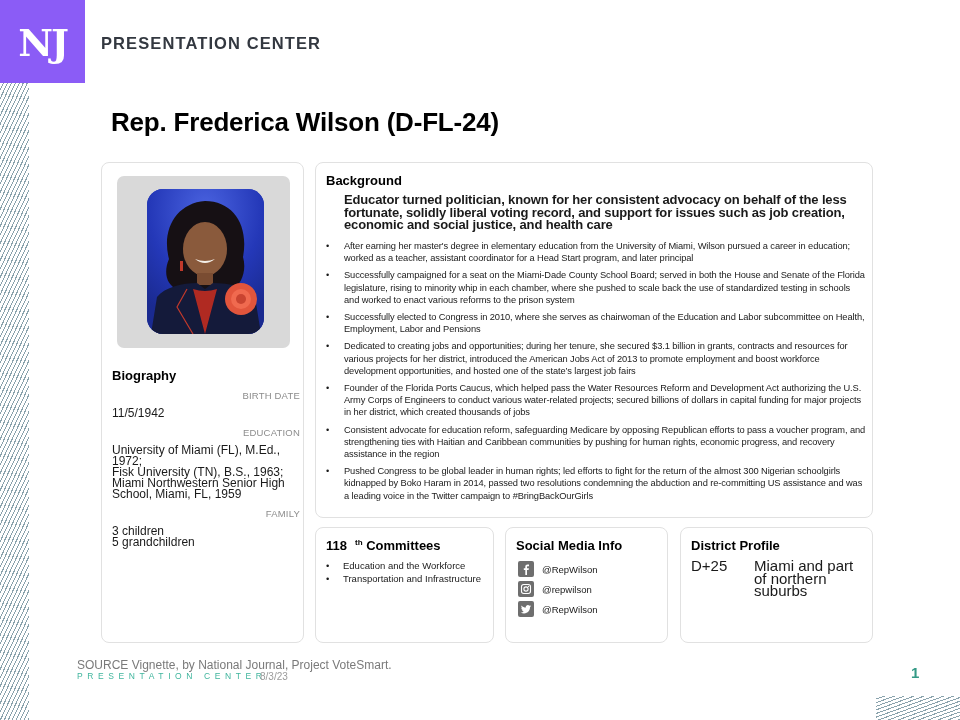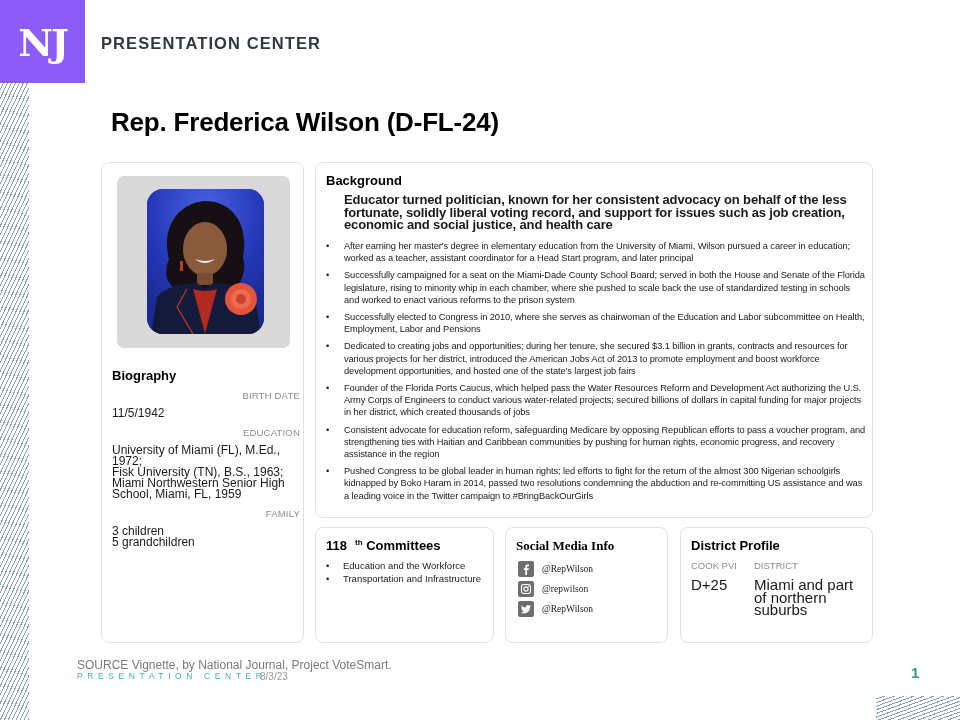--- a/index.html
+++ b/index.html
@@ -30,21 +30,21 @@
     position: absolute; left: 111px; top: 107px; font-size: 26px; font-weight: bold; color: #000;
     letter-spacing: -0.2px;
   }
 
   .card {
     position: absolute; border: 1px solid #e1e1e1; border-radius: 8px; background: #fff;
   }
   .card-bio { left: 101px; top: 162px; width: 203px; height: 481px; }
   .card-bg { left: 315px; top: 162px; width: 558px; height: 356px; }
   .card-com { left: 315px; top: 527px; width: 179px; height: 116px; }
-  .card-soc { left: 505px; top: 527px; width: 163px; height: 116px; font-family: Liberation Serif, serif; }
+  .card-soc { left: 505px; top: 527px; width: 163px; height: 116px; }
   .card-dis { left: 680px; top: 527px; width: 193px; height: 116px; }
 
   .photo-frame {
     position: absolute; left: 15px; top: 13px; width: 173px; height: 172px;
     background: #d9d9d9; border-radius: 7px;
   }
   .photo {
     position: absolute; left: 30px; top: 13px; width: 117px; height: 145px; border-radius: 16px;
     overflow: hidden;
     background: radial-gradient(ellipse at 50% 10%, #3b52d6 0%, #2a3fc4 45%, #1d2ea0 100%);
@@ -209,24 +209,20 @@
       </span>
       <span class="soc-handle">@RepWilson</span>
     </div>
   </div>
 </div>
 
 <div class="card card-dis">
   <div class="section-title small-title">District Profile</div>
   <div class="dis-grid">
     <div class="dis-row">
-      <div class="dis-col1 dis-label">COOK PVI</div>
-      <div class="dis-col2 dis-label">DISTRICT</div>
-    </div>
-    <div class="dis-row">
       <div class="dis-col1 dis-value">D+25</div>
       <div class="dis-col2 dis-value">Miami  and part of northern suburbs</div>
     </div>
   </div>
 </div>
 
 <div class="source">SOURCE Vignette,  by National Journal,  Project VoteSmart.</div>
 <div class="footer-brand">PRESENTATION CENTER</div>
 <div class="footer-date">8/3/23</div>
 <div class="page-num">1</div>

